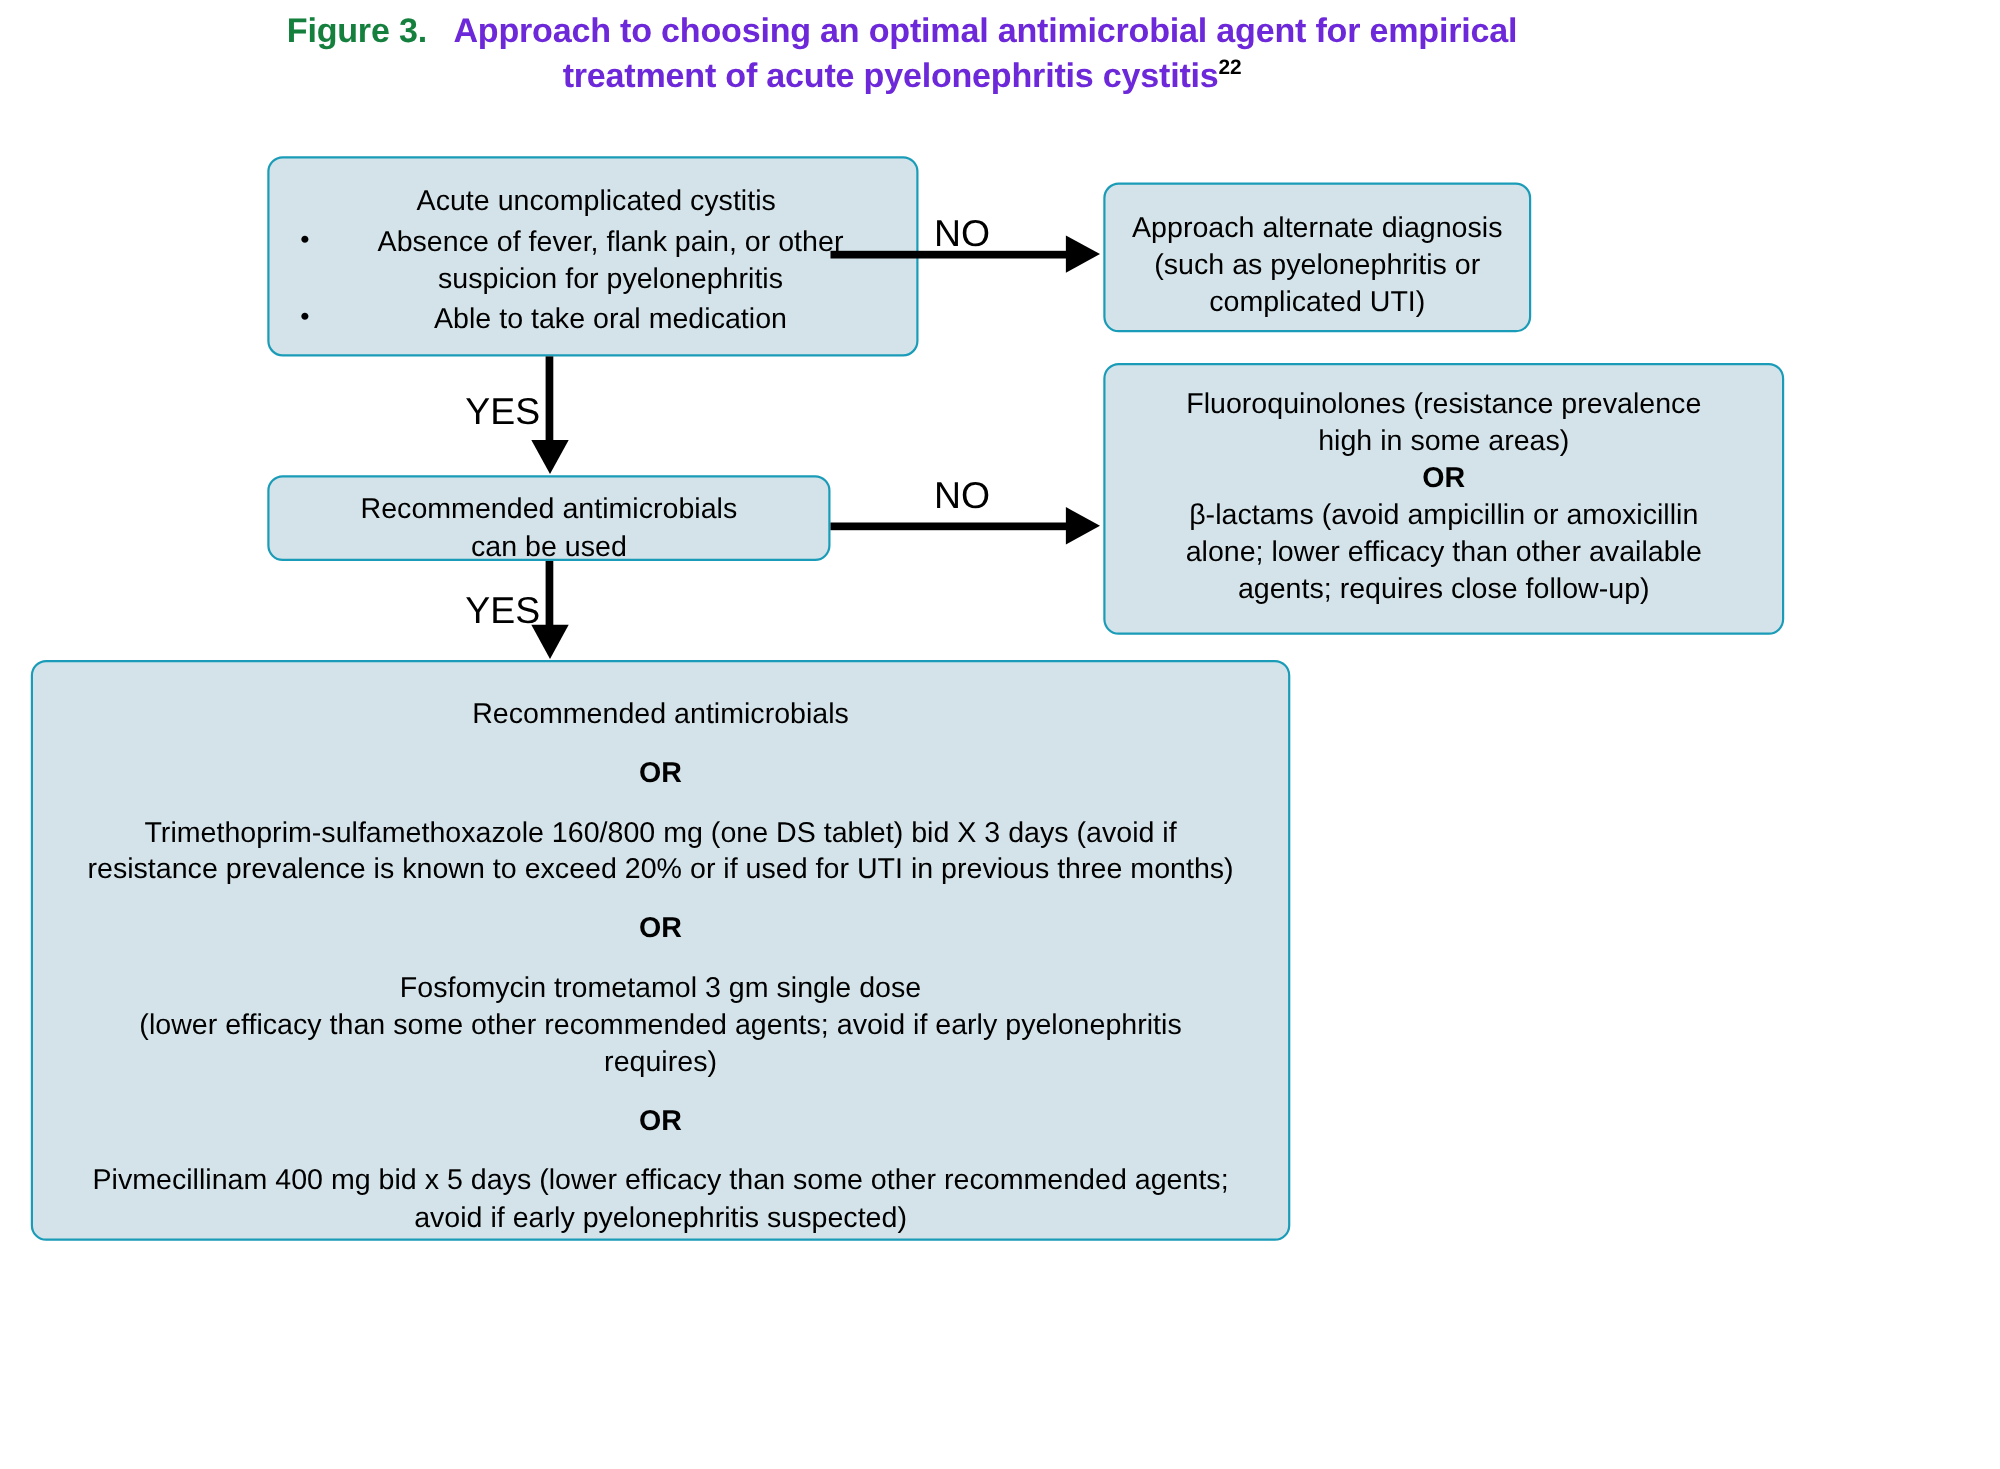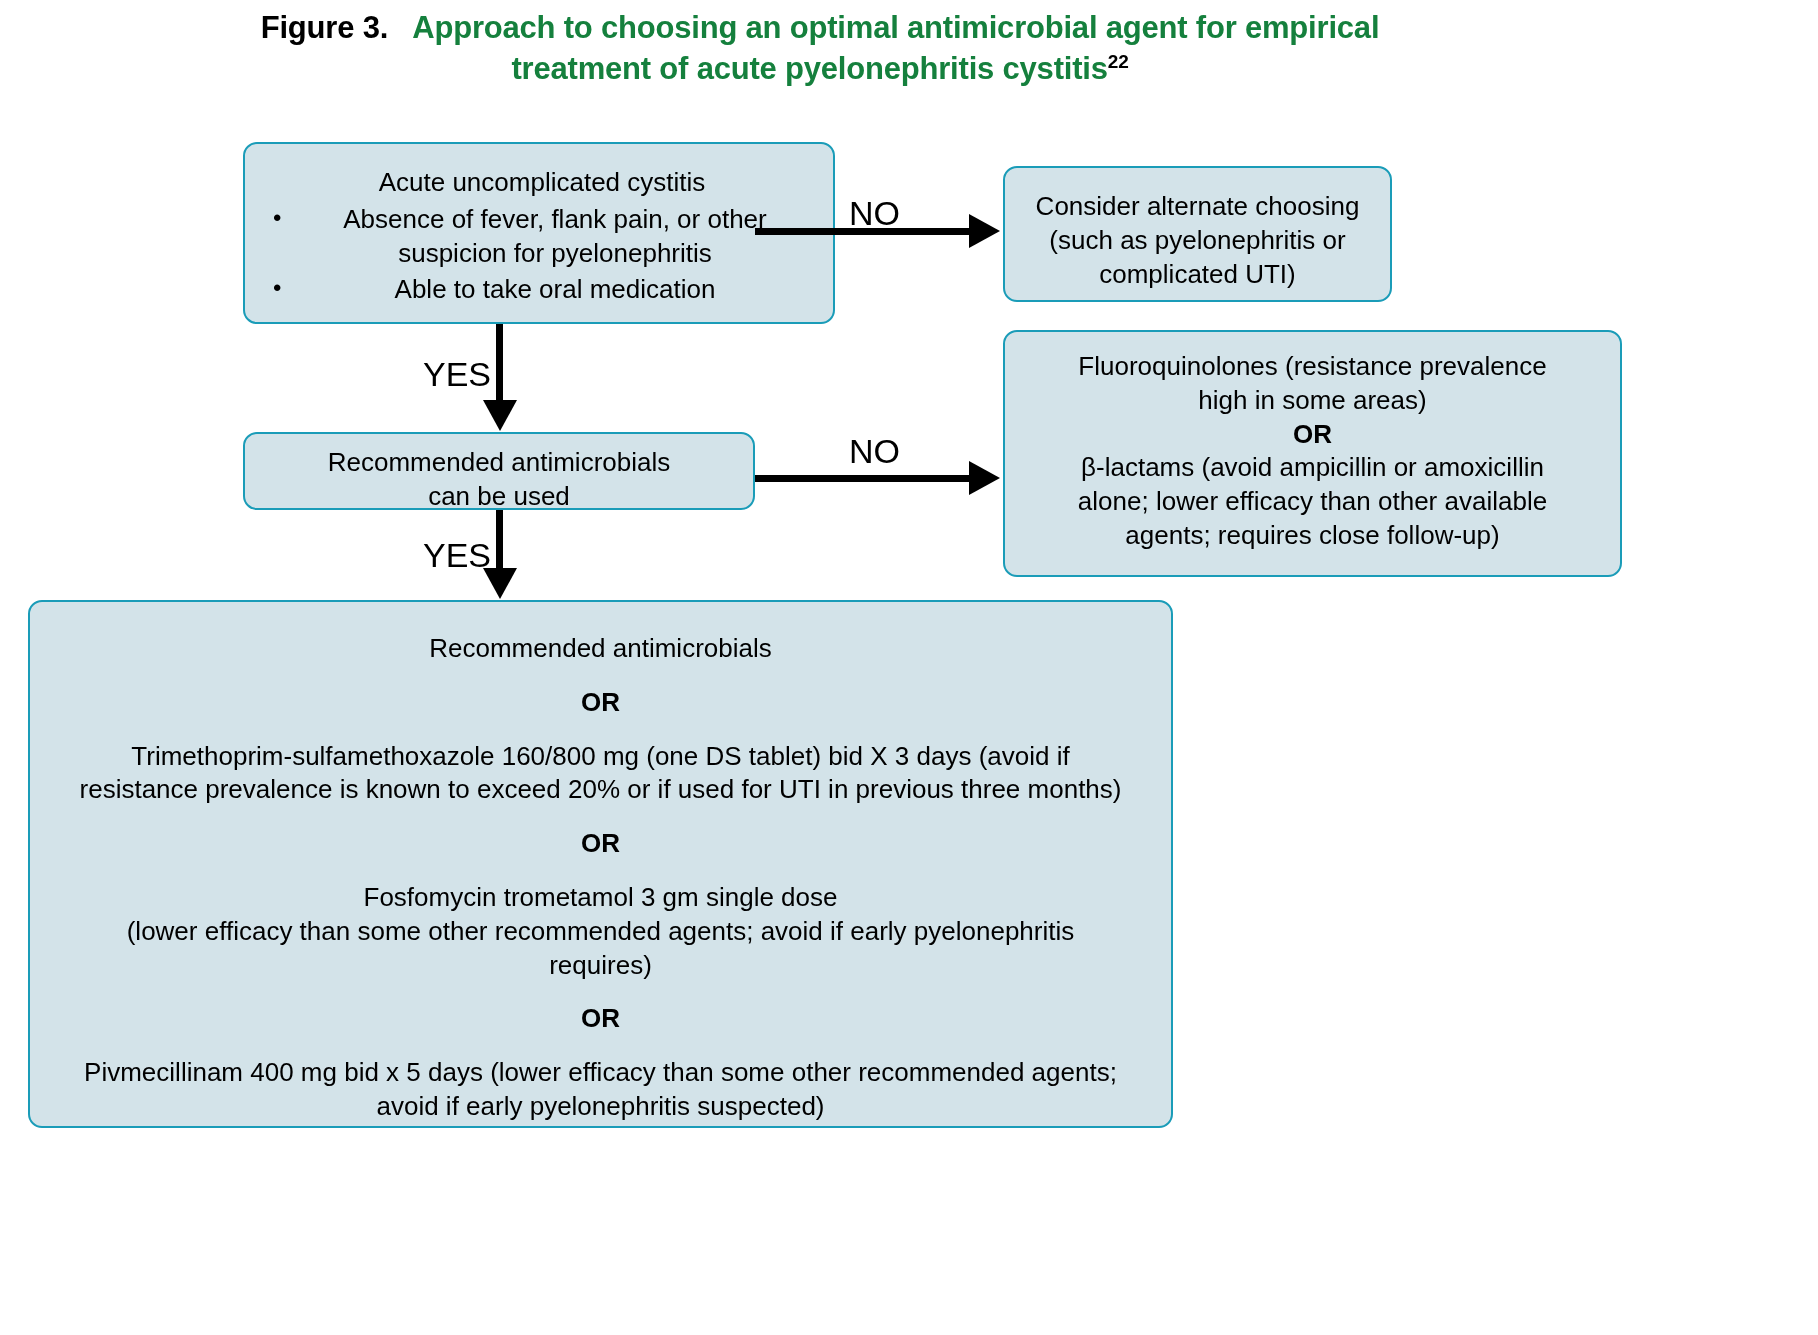--- a/index.html
+++ b/index.html
@@ -21,22 +21,22 @@
     position: absolute;
     left: 170px;
     top: 8px;
     width: 1300px;
     text-align: center;
     font-size: 31px;
     font-weight: bold;
     line-height: 1.32;
     letter-spacing: -0.2px;
   }
-  .fig-label { color: #000000; }
-  .fig-title { color: #15803d; }
+  .fig-label { color: #15803d; }
+  .fig-title { color: #6d28d9; }
   .sup { font-size: 19px; vertical-align: super; font-weight: bold; }
 
   
   .box {
     position: absolute;
     background: #d3e3e9;
     border: 2.5px solid #1a9cb8;
     border-radius: 14px;
     box-sizing: border-box;
     font-size: 26px;
@@ -160,21 +160,21 @@
 
 <div class="box" id="box-cystitis">
   <div>Acute uncomplicated cystitis</div>
   <ul class="bullet-list">
     <li>Absence of fever, flank pain, or other suspicion for pyelonephritis</li>
     <li>Able to take oral medication</li>
   </ul>
 </div>
 
 <div class="box" id="box-alternate">
-  <div>Consider alternate choosing</div>
+  <div>Approach alternate diagnosis</div>
   <div>(such as pyelonephritis or</div>
   <div>complicated UTI)</div>
 </div>
 
 <div class="box" id="box-recommended-used">
   <div>Recommended antimicrobials</div>
   <div>can be used</div>
 </div>
 
 <div class="box" id="box-alternatives">

